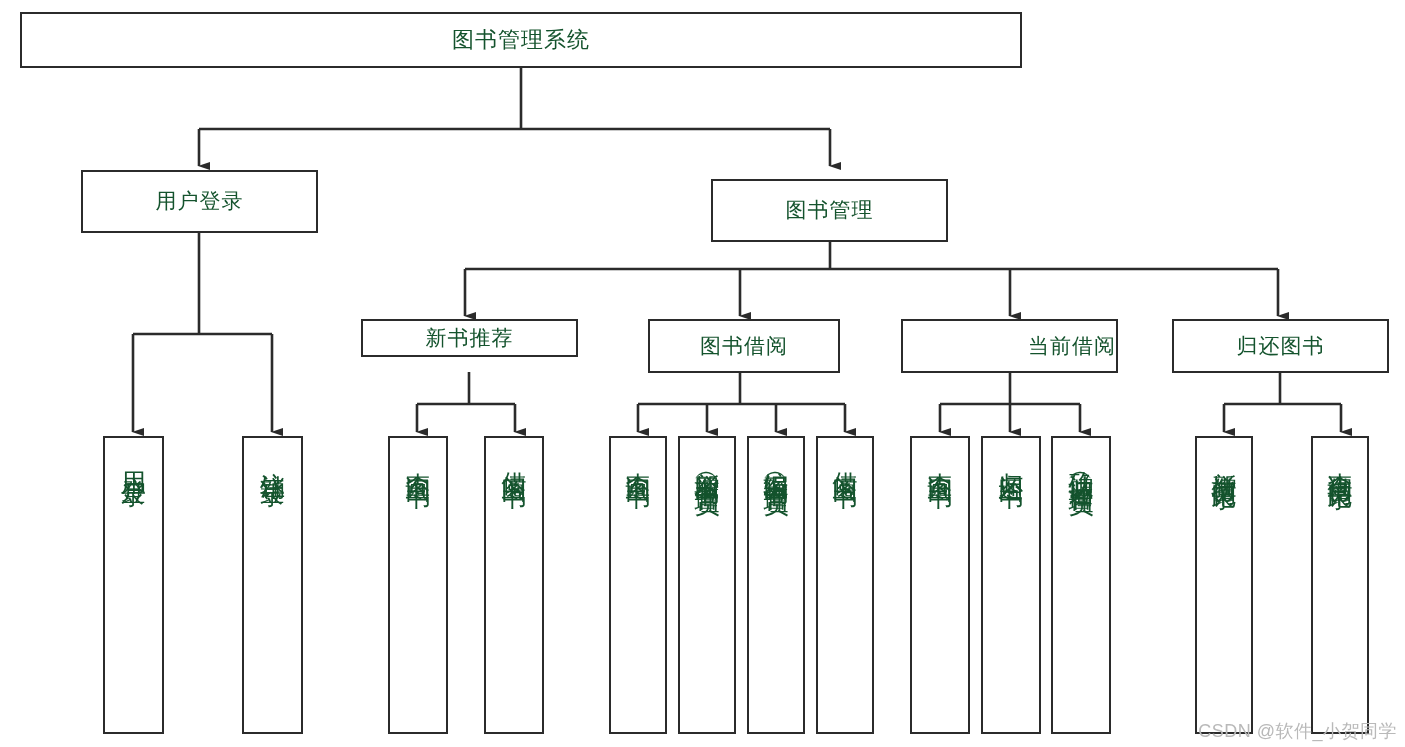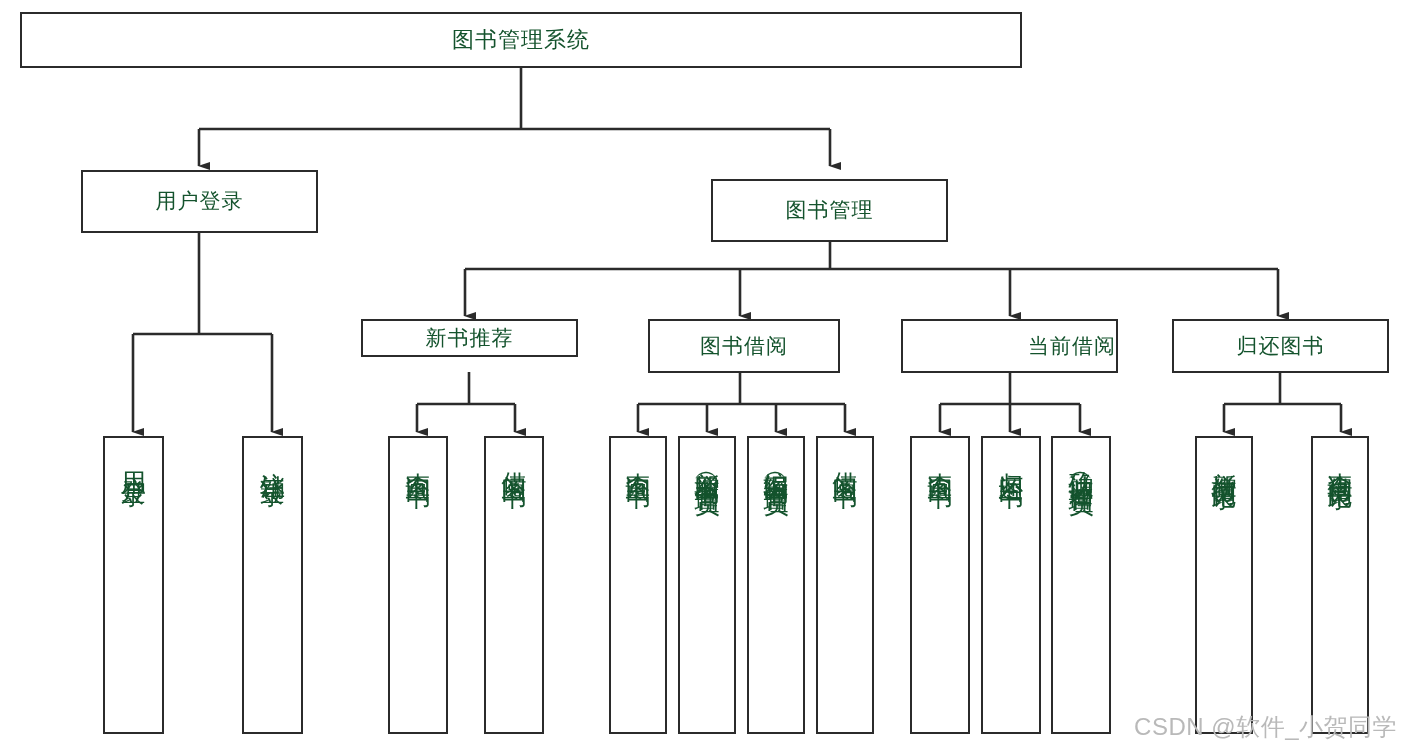--- a/index.html
+++ b/index.html
@@ -51,21 +51,21 @@
     text-orientation:upright;
     font-size:25px;
     letter-spacing:4px;
     line-height:1;
   }
   .node.v.tall .lbl{ font-size:25px; letter-spacing:3px; }
   .watermark{
     position:absolute;
     right:8px;
     bottom:4px;
-    font-size:24px;
+    font-size:18px;
     color:#b9b9b9;
     z-index:5;
     white-space:nowrap;
     letter-spacing:0.5px;
   }
 </style>
 </head>
 <body>
 
 <div id="canvas">

